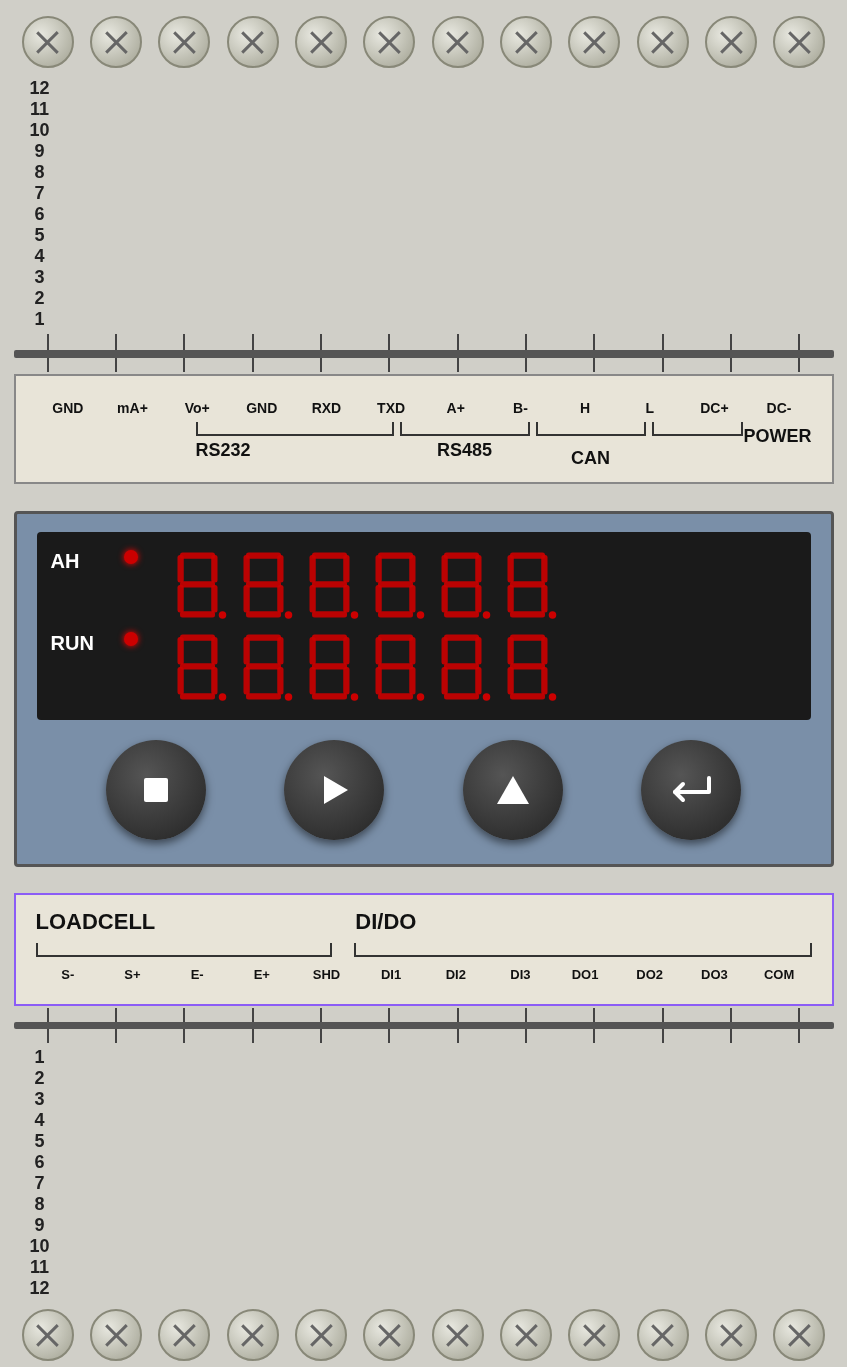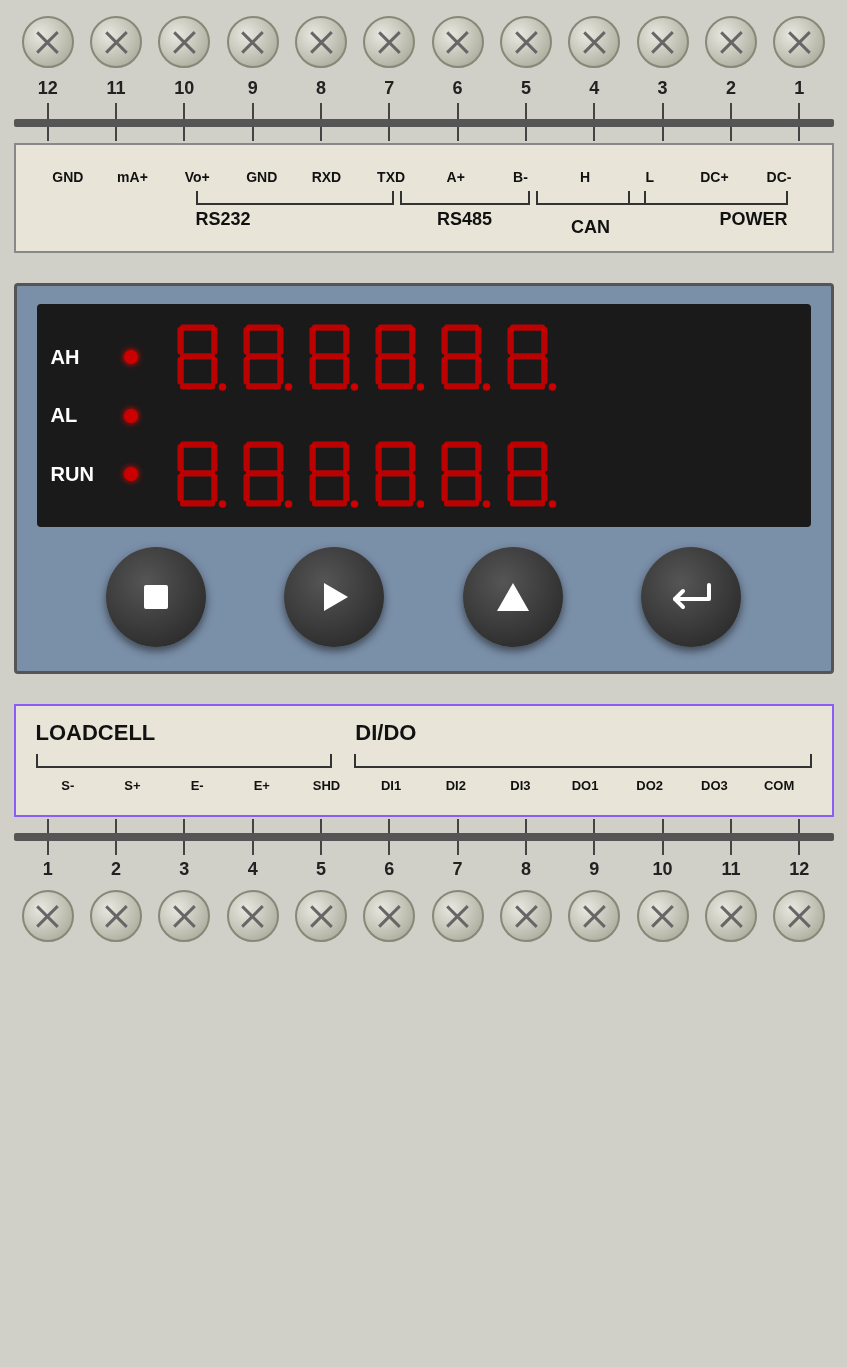--- a/index.html
+++ b/index.html
@@ -53,20 +53,21 @@
       width: 60%;
       height: 3px;
       background: #666;
       transform: rotate(-45deg);
     }
     .number-row {
       display: flex;
       justify-content: space-around;
       width: 100%;
       padding: 4px 0;
+      flex-direction: column;
     }
     .num-label {
       width: 52px;
       text-align: center;
       font-size: 18px;
       font-weight: bold;
       color: #222;
     }
 
     
@@ -109,21 +110,20 @@
       background: #1a1a1a;
       border-radius: 4px;
       padding: 18px 20px 18px 14px;
       margin-bottom: 20px;
       display: flex;
       flex-direction: column;
       gap: 12px;
     }
     .display-row {
       display: flex;
-      align-items: center;
       gap: 23px;
     }
     .display-label {
       color: #fff;
       font-size: 20px;
       font-weight: bold;
       width: 50px;
       text-align: left;
     }
     .led-dot {
@@ -299,21 +299,21 @@
     <div style="position:absolute; left:364px; width:130px; display:flex; flex-direction:column; align-items:center;">
       <div style="width:100%; height:14px; border-left:2px solid #333; border-right:2px solid #333; border-bottom:2px solid #333;"></div>
       <span style="font-size:18px; font-weight:bold; color:#111; margin-top:4px;">RS485</span>
     </div>
 
     <div style="position:absolute; left:500px; width:110px; display:flex; flex-direction:column; align-items:center;">
       <div style="width:100%; height:14px; border-left:2px solid #333; border-right:2px solid #333; border-bottom:2px solid #333;"></div>
       <span style="font-size:18px; font-weight:bold; color:#111; margin-top:12px;">CAN</span>
     </div>
 
-    <div style="position:absolute; left:592px; width:160px; display:flex; flex-direction:column; align-items:flex-end;">
+    <div style="position:absolute; left:616px; width:160px; display:flex; flex-direction:row; align-items:flex-start;">
       <div style="width:100%; height:14px; border-left:2px solid #333; border-right:2px solid #333; border-bottom:2px solid #333;"></div>
       <span style="font-size:18px; font-weight:bold; color:#111; margin-top:4px;">POWER</span>
     </div>
   </div>
 </div>
 
 <div class="spacer"></div>
 
 <div class="device-panel">
 
@@ -380,24 +380,20 @@
           <rect x="29" y="4" width="5" height="22" rx="2" fill="#cc0000" opacity="0.9"></rect>
           <rect x="4" y="25" width="28" height="5" rx="2" fill="#cc0000" opacity="0.9"></rect>
           <rect x="2" y="28" width="5" height="22" rx="2" fill="#cc0000" opacity="0.9"></rect>
           <rect x="29" y="28" width="5" height="22" rx="2" fill="#cc0000" opacity="0.9"></rect>
           <rect x="4" y="49" width="28" height="5" rx="2" fill="#cc0000" opacity="0.9"></rect>
           <circle cx="38" cy="52" r="3" fill="#cc0000"></circle>
         </svg>
       </div>
     </div>
 
-    <div class="display-row">
-      <span class="display-label">AL</span>
-      <div class="led-dot"></div>
-    </div>
 
     <div class="display-row">
       <span class="display-label">RUN</span>
       <div class="led-dot"></div>
       <div class="digit-display">
         <svg class="seg-svg" viewBox="0 0 40 56">
           <rect x="4" y="2" width="28" height="5" rx="2" fill="#cc0000" opacity="0.9"></rect>
           <rect x="2" y="4" width="5" height="22" rx="2" fill="#cc0000" opacity="0.9"></rect>
           <rect x="29" y="4" width="5" height="22" rx="2" fill="#cc0000" opacity="0.9"></rect>
           <rect x="4" y="25" width="28" height="5" rx="2" fill="#cc0000" opacity="0.9"></rect>

